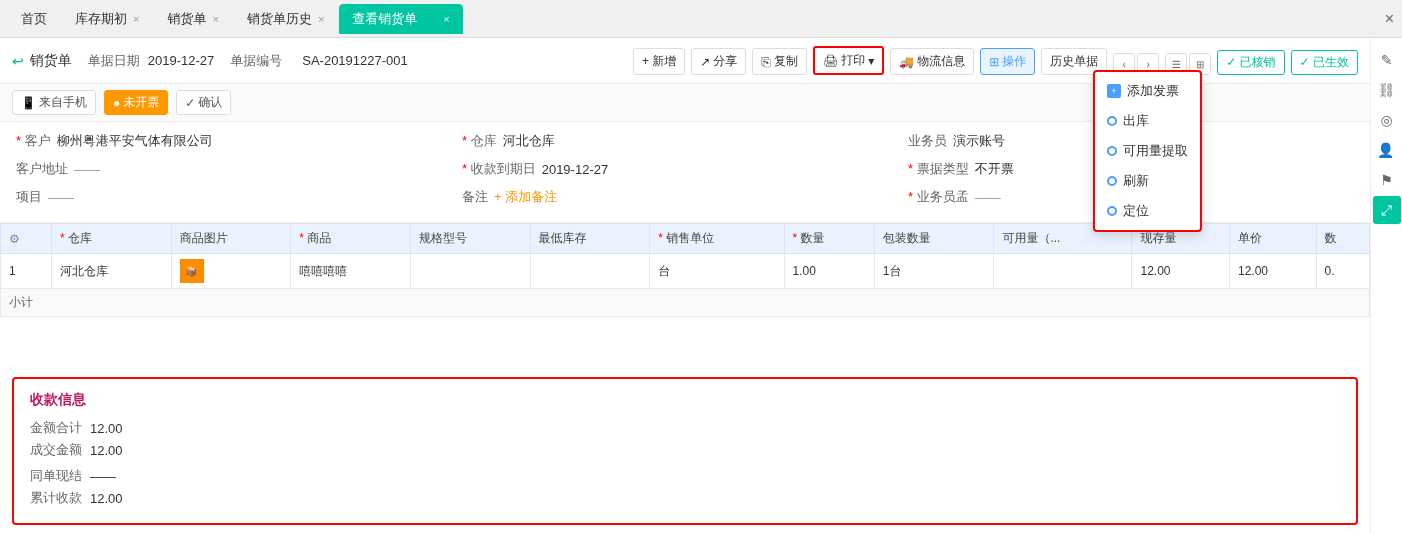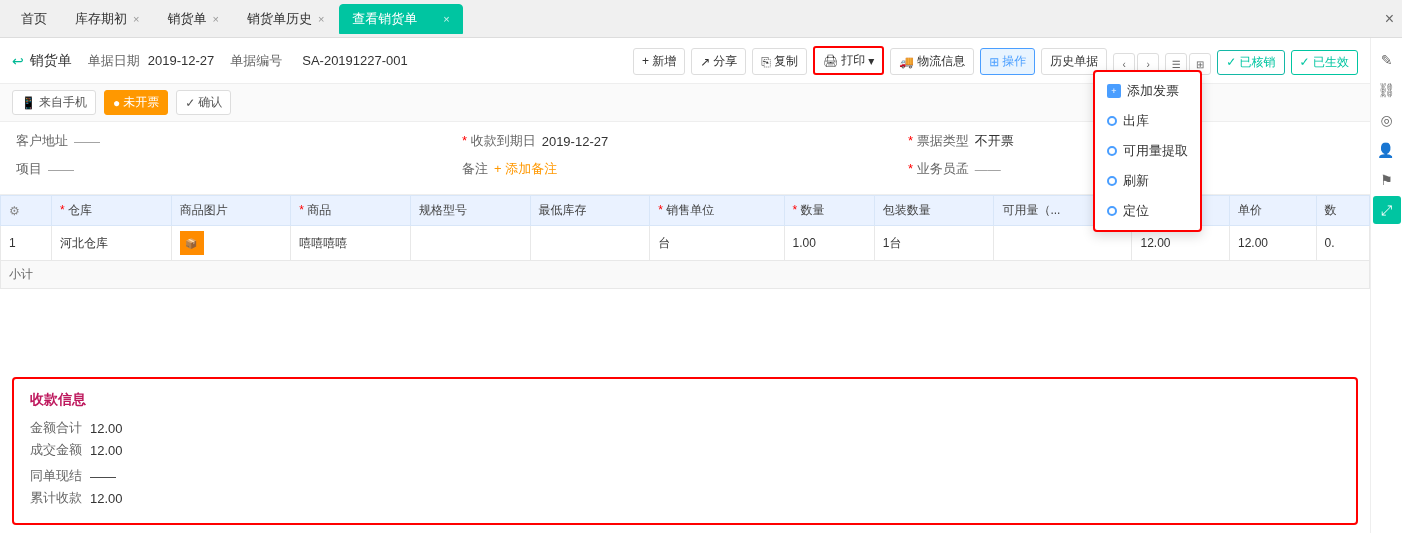--- a/index.html
+++ b/index.html
@@ -190,20 +190,34 @@
         <span>●</span>
         <span>未开票</span>
       </button>
       <button class="sec-btn">
         <span>✓</span>
         <span>确认</span>
       </button>
     </div>
 
     <div class="form-area">
+      <div class="form-row">
+        <div class="field-group">
+          <span class="field-label required">客户</span>
+          <span class="field-value">柳州粤港平安气体有限公司</span>
+        </div>
+        <div class="field-group">
+          <span class="field-label required">仓库</span>
+          <span class="field-value">河北仓库</span>
+        </div>
+        <div class="field-group">
+          <span class="field-label">业务员</span>
+          <span class="field-value">演示账号</span>
+        </div>
+      </div>
       <div class="form-row">
         <div class="field-group">
           <span class="field-label">客户地址</span>
           <span class="field-value field-dash">——</span>
         </div>
         <div class="field-group">
           <span class="field-label required">收款到期日</span>
           <span class="field-value">2019-12-27</span>
         </div>
         <div class="field-group">

